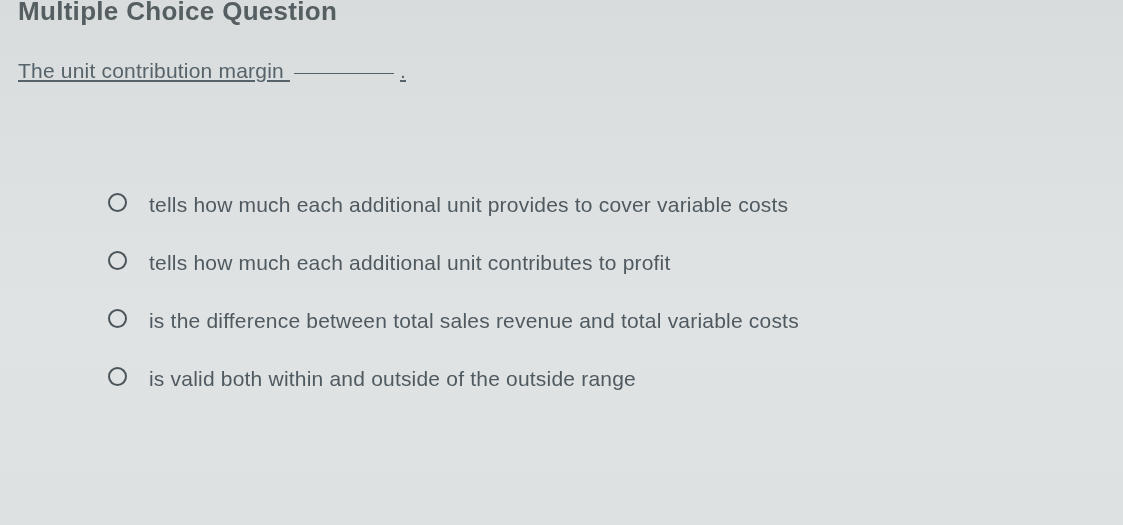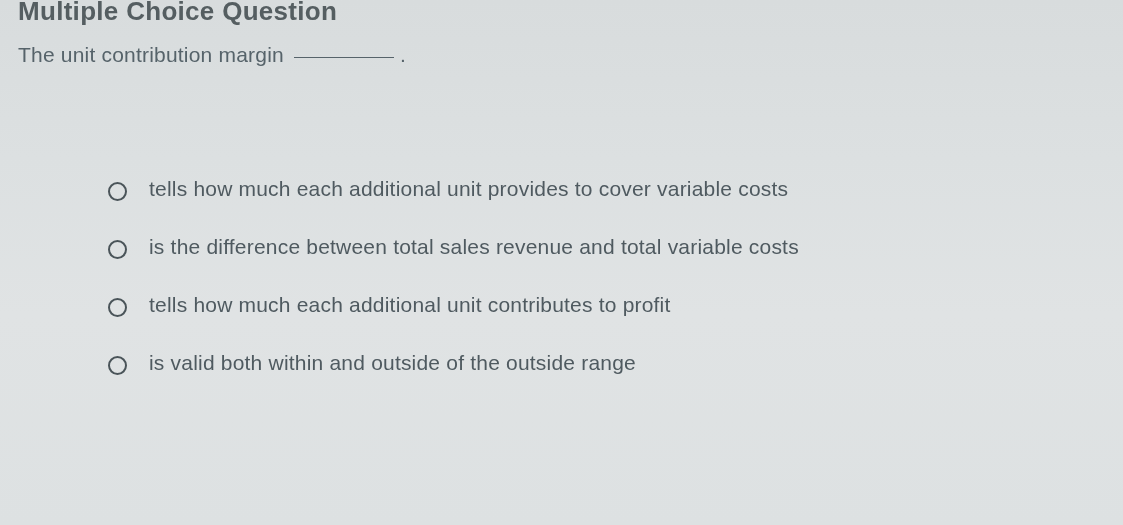--- a/index.html
+++ b/index.html
@@ -20,39 +20,40 @@
       font-size: 26px;
       font-weight: 600;
       color: #555e61;
       letter-spacing: 0.3px;
       margin-top: -4px;
     }
     .question-stem {
       font-size: 21px;
       font-weight: 400;
       color: #56636a;
-      margin-top: 16px;
+      margin-top: 32px;
       letter-spacing: 0.2px;
+      text-decoration: underline;
     }
     .blank {
       display: inline-block;
       border-bottom: 1.5px solid #56636a;
       width: 100px;
       margin: 0 6px 0 4px;
       vertical-align: baseline;
       position: relative;
       top: -4px;
     }
     .options {
       margin-top: 110px;
       margin-left: 90px;
     }
     .option {
       display: flex;
-      align-items: flex-end;
+      align-items: flex-start;
       margin-bottom: 34px;
       cursor: pointer;
     }
     .radio {
       width: 19px;
       height: 19px;
       border: 2.2px solid #4a5459;
       border-radius: 50%;
       flex-shrink: 0;
       margin-right: 22px;
@@ -74,23 +75,23 @@
   <span>The unit contribution margin </span><span class="blank"></span><span>.</span>
 </p>
 
 <div class="options">
   <div class="option">
     <span class="radio"></span>
     <span class="option-label">tells how much each additional unit provides to cover variable costs</span>
   </div>
   <div class="option">
     <span class="radio"></span>
-    <span class="option-label">is the difference between total sales revenue and total variable costs</span>
+    <span class="option-label">tells how much each additional unit contributes to profit</span>
   </div>
   <div class="option">
     <span class="radio"></span>
-    <span class="option-label">tells how much each additional unit contributes to profit</span>
+    <span class="option-label">is the difference between total sales revenue and total variable costs</span>
   </div>
   <div class="option">
     <span class="radio"></span>
     <span class="option-label">is valid both within and outside of the outside range</span>
   </div>
 </div>
 
 </body></html>

